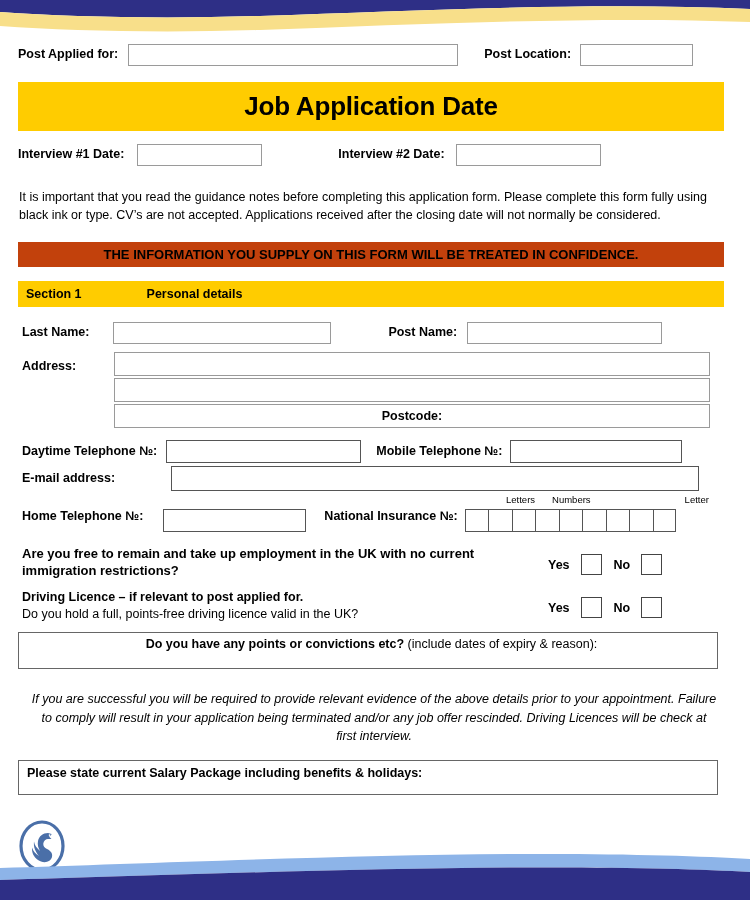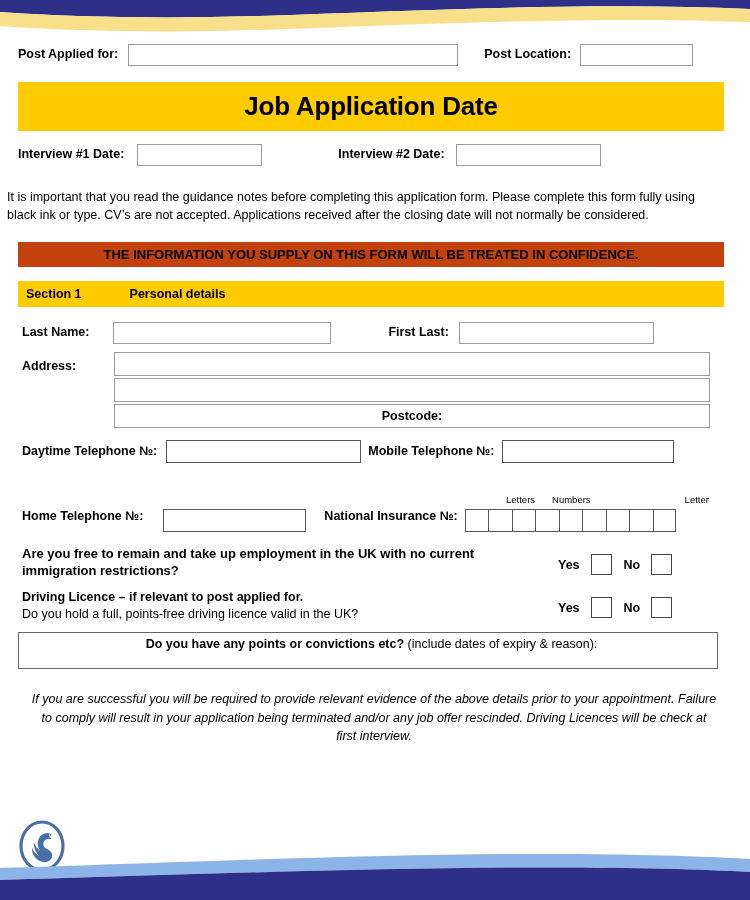--- a/index.html
+++ b/index.html
@@ -91,21 +91,21 @@
     display: flex;
     align-items: center;
   }
   .interview-row .f1 { width: 125px; margin-left: 13px; }
   .interview-row .f2 { width: 145px; margin-left: 11px; }
   .interview-row .lbl2 { margin-left: 76px; }
 
   
   .intro {
     position: absolute;
-    top: 188px; left: 7px;
+    top: 188px; left: 19px;
     width: 690px;
     font-size: 12.5px;
     line-height: 1.46;
   }
 
   
   .conf-bar {
     position: absolute;
     top: 242px; left: 18px;
     width: 706px; height: 25px;
@@ -120,20 +120,21 @@
   }
 
   
   .section-bar {
     position: absolute;
     top: 281px; left: 18px;
     width: 706px; height: 26px;
     background: #FFCC00;
     display: flex;
     align-items: center;
+    gap: 17px;
   }
   .section-bar .sec-num {
     font-size: 12.5px; font-weight: bold;
     margin-left: 8px;
   }
   .section-bar .sec-title {
     font-size: 12.5px; font-weight: bold;
     margin-left: 48px;
   }
 
@@ -170,21 +171,21 @@
   }
 
   
   .tel1 {
     position: absolute;
     top: 440px; left: 22px;
     width: 700px;
     display: flex; align-items: center;
   }
   .tel1 .f1 { width: 195px; margin-left: 9px; height: 23px; }
-  .tel1 .lbl2 { margin-left: 7px; }
+  .tel1 .lbl2 { margin-left: 15px; }
   .tel1 .f2 { width: 172px; margin-left: 8px; height: 23px; }
 
   .email-row {
     position: absolute;
     top: 466px; left: 22px;
     width: 700px;
     display: flex; align-items: center;
   }
   .email-row .f1 { width: 528px; margin-left: 56px; height: 25px; }
 
@@ -234,21 +235,21 @@
     width: 700px;
     display: flex; align-items: flex-start;
   }
   .q2 .qtext { width: 500px; }
   .q2 .l1 { font-size: 12.5px; font-weight: bold; line-height: 1.35; }
   .q2 .l2 { font-size: 12.5px; font-weight: normal; line-height: 1.35; }
 
   .yn {
     display: flex;
     align-items: center;
-    margin-left: 36px;
+    margin-left: 26px;
     padding-top: 8px;
   }
   .yn .yn-lbl {
     font-size: 12.5px; font-weight: bold;
   }
   .yn .cb {
     width: 21px; height: 21px;
     border: 1px solid #444444;
     background: #ffffff;
     box-sizing: border-box;
@@ -340,40 +341,44 @@
   </div>
 
   <div class="section-bar">
     <span class="sec-num">Section 1</span>
     <span class="sec-title">Personal details</span>
   </div>
 
   <div class="name-row">
     <span class="lbl">Last Name:</span>
     <div class="box f1"></div>
-    <span class="lbl lbl2">First Last:</span>
+    <span class="lbl lbl2">Post Name:</span>
     <div class="box f2"></div>
   </div>
 
   <div class="addr-label">Address:</div>
   <div class="addr-fields">
     <div class="box"></div>
     <div class="box"></div>
     <div class="box pc">
       <span>Postcode:</span>
     </div>
   </div>
 
   <div class="tel1">
     <span class="lbl">Daytime Telephone №:</span>
     <div class="box box-dark f1"></div>
     <span class="lbl lbl2">Mobile Telephone №:</span>
     <div class="box box-dark f2"></div>
   </div>
 
+  <div class="email-row">
+    <span class="lbl">E-mail address:</span>
+    <div class="box box-dark f1"></div>
+  </div>
 
   <div class="ni-hdr">
     <span class="h-letters">Letters</span>
     <span class="h-numbers">Numbers</span>
     <span class="h-letter">Letter</span>
   </div>
 
   <div class="tel2">
     <span class="lbl">Home Telephone №:</span>
     <div class="box box-dark f1"></div>
@@ -415,20 +420,23 @@
   </div>
 
   <div class="conv">
     <div class="ctext">
       <b>Do you have any points or convictions etc?</b><span> (include dates of expiry &amp; reason):</span>
     </div>
   </div>
 
   <div class="note">If you are successful you will be required to provide relevant evidence of the above details prior to your appointment.  Failure to comply will result in your application being terminated and/or any job offer rescinded. Driving Licences will be check at first interview.</div>
 
+  <div class="salary">
+    <div class="stext">Please state current Salary Package including benefits &amp; holidays:</div>
+  </div>
 
   <svg class="logo" viewBox="0 0 48 52">
     <ellipse cx="24" cy="26" rx="21" ry="24" fill="none" stroke="#4A6FA8" stroke-width="3.2"></ellipse>
     <path d="M30,13 C25,13 21,16 20,21 C19.2,25 20.5,28 22,31 C19,28 16.5,25.5 16,21.5
              C15.3,27 17.5,32 21,36 C17.5,34 15,31 14,27.5 C13.5,34 17,39 23,41.5
              C28,43.5 33,41 34,37 C35,33 32,30.5 29,29 C26.5,27.8 25,26 25.3,23.5
              C25.6,20.8 27.8,19 30,19 L33.5,19 L31,16.5 C32.5,16 33.5,15 33.5,14 L30,13 Z" fill="#4A6FA8"></path>
     <circle cx="31.6" cy="15.1" r="0.9" fill="#ffffff"></circle>
   </svg>
 

